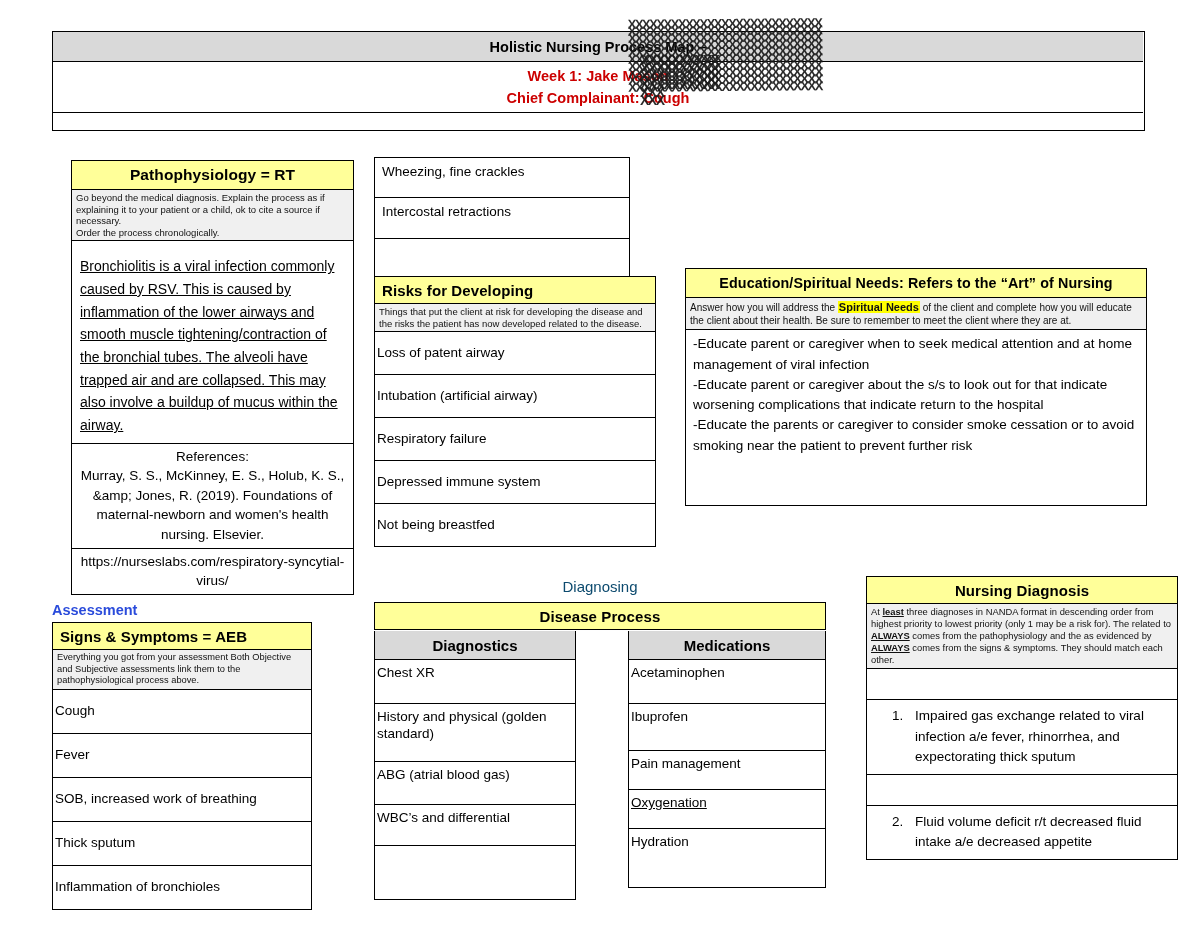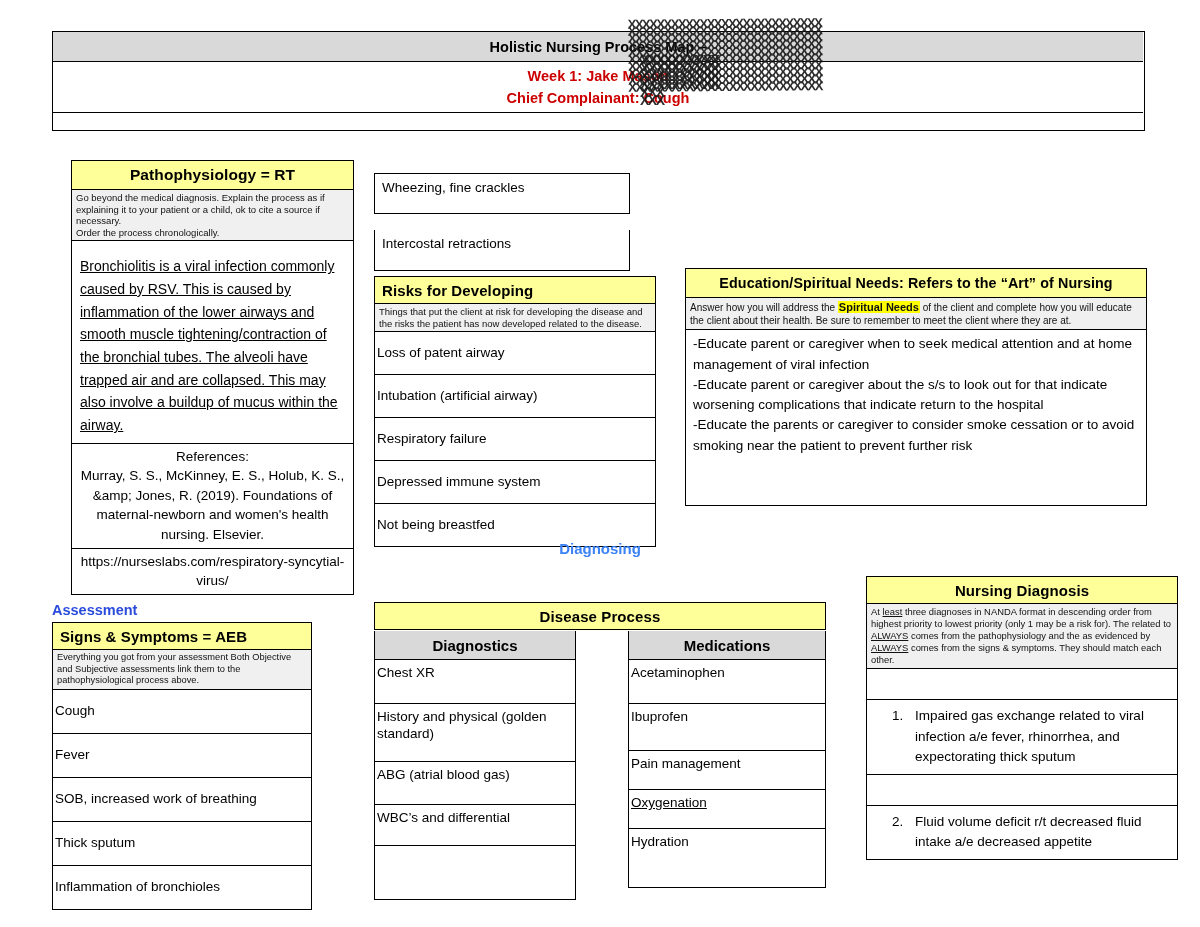--- a/index.html
+++ b/index.html
@@ -76,42 +76,42 @@
     color:#2a4bdb;font-weight:bold;font-size:14.5px;}
   #signs{left:52px;top:622px;width:260px;}
   #signs .yellowhdr{height:26px;font-size:15px;justify-content:flex-start;padding-left:7px;}
   #signs .grayinstr{font-size:9.3px;line-height:1.25;}
   #signs .row{height:33px;display:flex;align-items:center;}
 
   
   #findings{left:374px;top:157px;width:256px;}
   #findings .cell{
     border:1.5px solid #000;border-top:none;background:#fff;
-    font-size:13.5px;padding:6px 7px;height:41px;box-sizing:border-box;margin-top:16px;
+    font-size:13.5px;padding:6px 7px;height:41px;box-sizing:border-box;
   }
   #findings .cell.first{border-top:1.5px solid #000;}
 
   
   #risks{left:374px;top:276px;width:282px;}
   #risks .yellowhdr{height:26px;justify-content:flex-start;padding-left:7px;font-size:15px;}
   #risks .row{height:32px;display:flex;align-items:center;}
 
   
   #edu{left:685px;top:268px;width:462px;}
   #edu .yellowhdr{height:28px;font-size:14.3px;}
   #edu .grayinstr{font-size:10px;line-height:1.3;}
   #edu-body{
     border:1.5px solid #000;border-top:none;background:#fff;
     font-size:13.5px;line-height:1.5;padding:4px 7px;height:176px;box-sizing:border-box;
   }
   .hl{background:#ffff00;font-weight:bold;font-size:11px;padding:0 1px;}
 
   
-  #diag-label{left:374px;top:540px;width:452px;text-align:center;
-    color:#3b82f6;font-weight:bold;font-size:15px;}
+  #diag-label{left:374px;top:578px;width:452px;text-align:center;
+    color:#0c4a6e;font-weight:normal;font-size:15px;}
   #dp-hdr{left:374px;top:602px;width:452px;height:28px;}
   #dcol{left:374px;top:631px;width:202px;}
   #mcol{left:628px;top:631px;width:198px;}
   .colhdr{
     background:#d9d9d9;border:1.5px solid #000;border-top:none;
     font-weight:bold;text-align:center;font-size:15px;height:28px;
     display:flex;align-items:center;justify-content:center;
   }
   #dcol .row,#mcol .row{font-size:13.5px;}
 
@@ -120,21 +120,21 @@
   #nd .yellowhdr{height:26px;font-size:15px;}
   #nd .grayinstr{font-size:9.4px;line-height:1.28;}
   .nd-item{
     border:1.5px solid #000;border-top:none;background:#fff;
     font-size:13.5px;line-height:1.52;padding:6px 8px 6px 14px;
   }
   .nd-item ol{margin:0;padding-left:26px;}
   .nd-item li{padding-left:8px;}
   .nd-blank{border:1.5px solid #000;border-top:none;background:#fff;height:30px;}
   u{text-decoration:underline;}
-  b{font-weight:normal;}
+  b{font-weight:bold;}
 </style>
 </head>
 <body>
 
 <div class="canvas">
 
   <div class="abs" id="hdr-wrap">
     <div class="abs" id="hdr-title">
       <span>Holistic Nursing Process Map – </span>
     </div>

